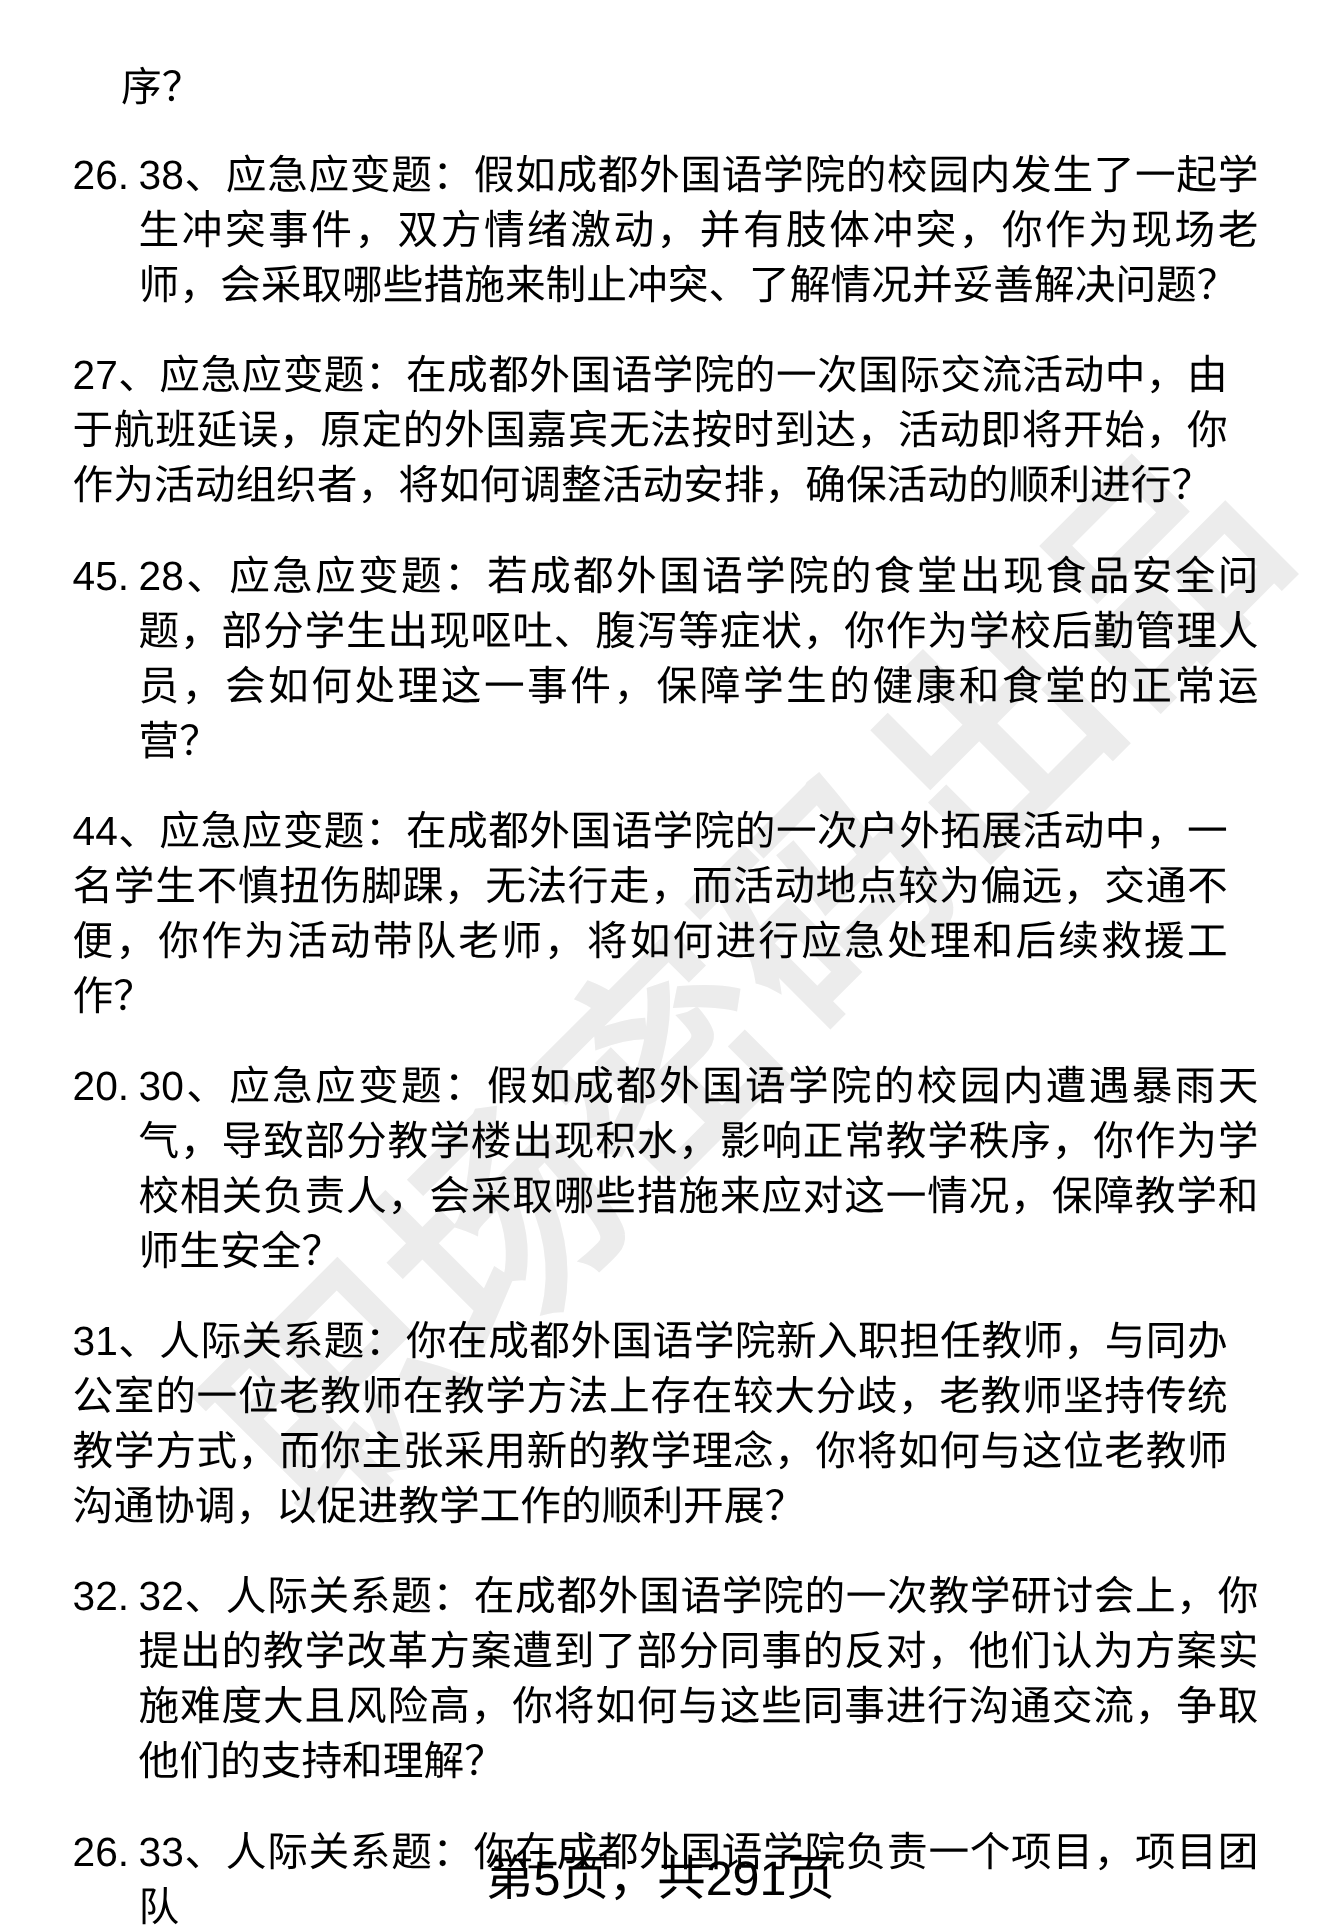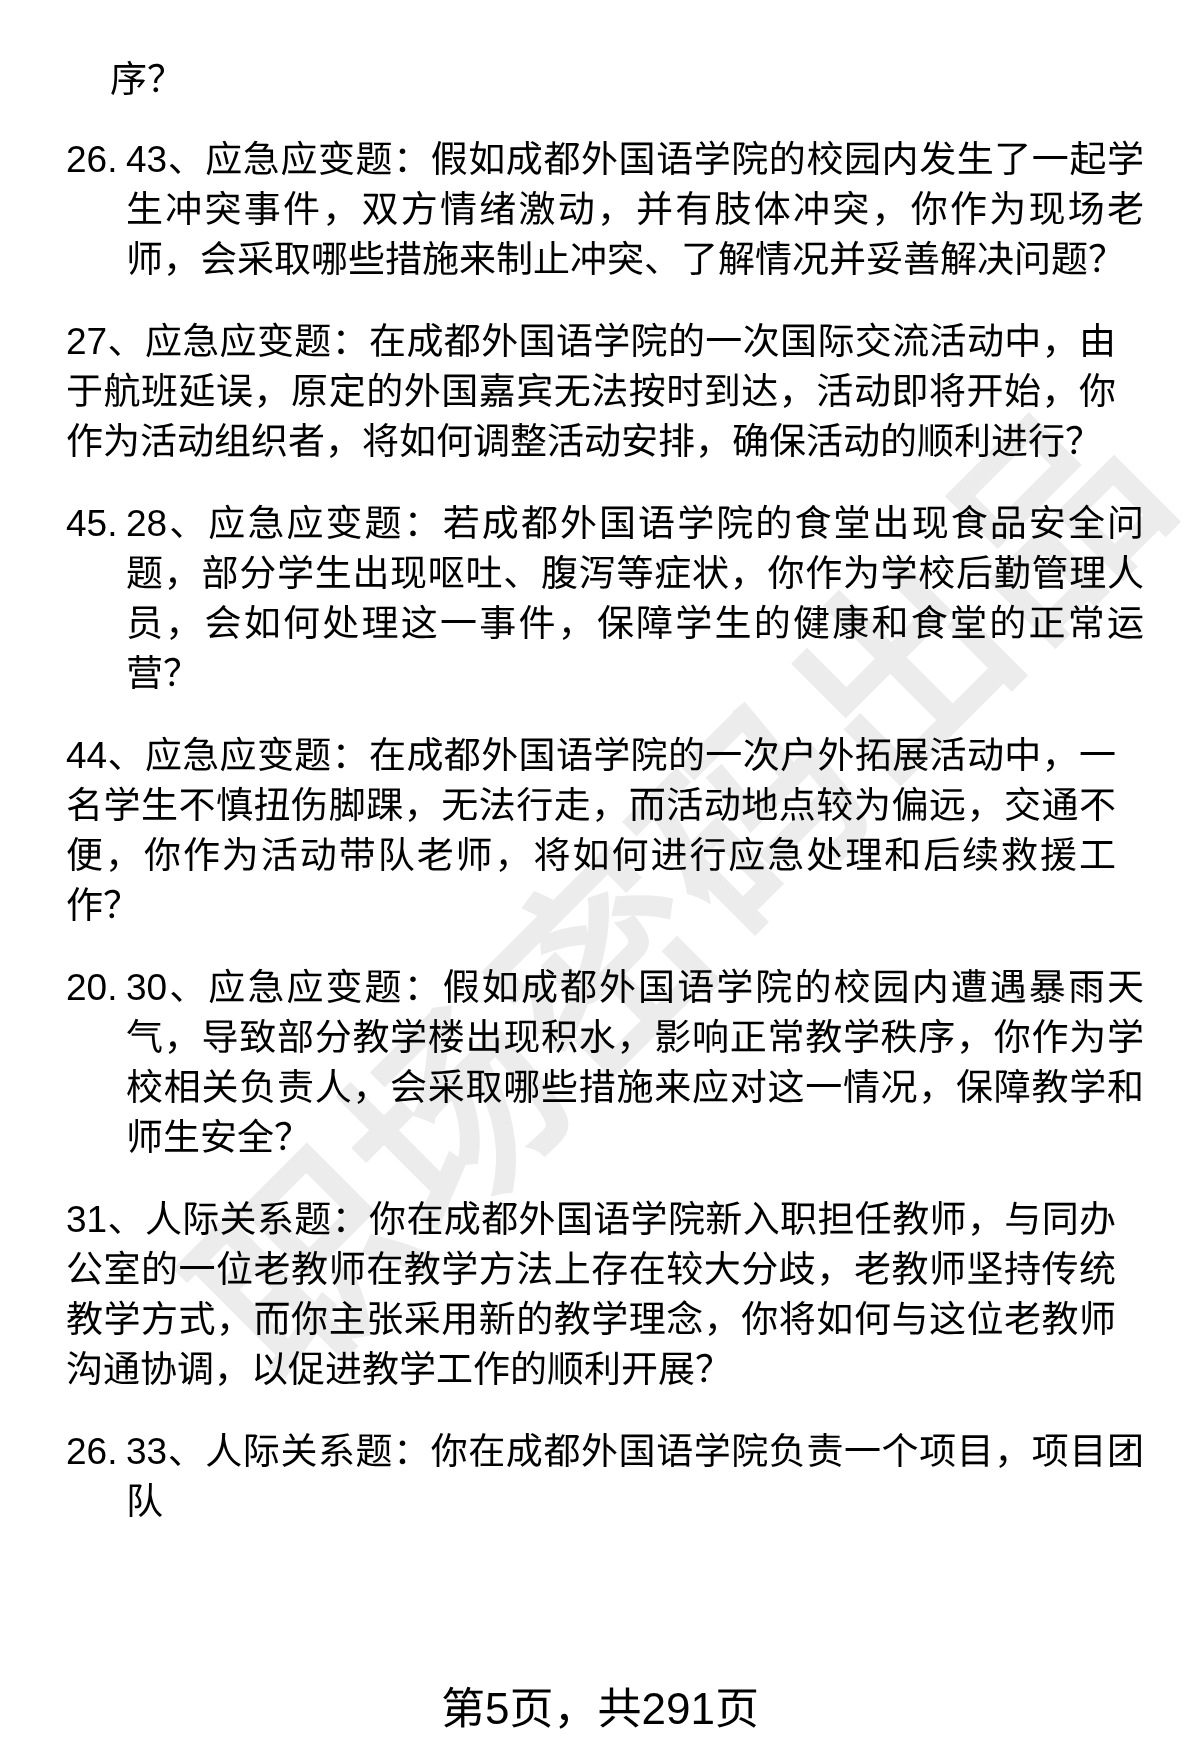--- a/index.html
+++ b/index.html
@@ -77,21 +77,21 @@
 <div class="page">
 
   <div class="watermark" style="color: rgb(236, 236, 236);">职场密码出品</div>
 
   <div class="content">
     <div class="continuation">序？</div>
 
     <ol class="question-list">
   <li class="question-item">
     <div class="q-marker">26.</div>
-    <div class="q-body">43、应急应变题：假如成都外国语学院的校园内发生了一起学生冲突事件，双方情绪激动，并有肢体冲突，你作为现场老师，会采取哪些措施来制止冲突、了解情况并妥善解决问题？</div>
+    <div class="q-body">38、应急应变题：假如成都外国语学院的校园内发生了一起学生冲突事件，双方情绪激动，并有肢体冲突，你作为现场老师，会采取哪些措施来制止冲突、了解情况并妥善解决问题？</div>
   </li>
 
   <li class="question-item">
     <div class="q-body">27、应急应变题：在成都外国语学院的一次国际交流活动中，由于航班延误，原定的外国嘉宾无法按时到达，活动即将开始，你作为活动组织者，将如何调整活动安排，确保活动的顺利进行？</div>
   </li>
 
   <li class="question-item">
     <div class="q-marker">45.</div>
     <div class="q-body">28、应急应变题：若成都外国语学院的食堂出现食品安全问题，部分学生出现呕吐、腹泻等症状，你作为学校后勤管理人员，会如何处理这一事件，保障学生的健康和食堂的正常运营？</div>
   </li>
@@ -102,20 +102,24 @@
 
   <li class="question-item">
     <div class="q-marker">20.</div>
     <div class="q-body">30、应急应变题：假如成都外国语学院的校园内遭遇暴雨天气，导致部分教学楼出现积水，影响正常教学秩序，你作为学校相关负责人，会采取哪些措施来应对这一情况，保障教学和师生安全？</div>
   </li>
 
   <li class="question-item">
     <div class="q-body">31、人际关系题：你在成都外国语学院新入职担任教师，与同办公室的一位老教师在教学方法上存在较大分歧，老教师坚持传统教学方式，而你主张采用新的教学理念，你将如何与这位老教师沟通协调，以促进教学工作的顺利开展？</div>
   </li>
 
+  <li class="question-item">
+    <div class="q-marker">32.</div>
+    <div class="q-body">32、人际关系题：在成都外国语学院的一次教学研讨会上，你提出的教学改革方案遭到了部分同事的反对，他们认为方案实施难度大且风险高，你将如何与这些同事进行沟通交流，争取他们的支持和理解？</div>
+  </li>
 
   <li class="question-item">
     <div class="q-marker">26.</div>
     <div class="q-body">33、人际关系题：你在成都外国语学院负责一个项目，项目团队</div>
   </li>
 </ol>
   </div>
 
   <div class="footer">第5页，共291页</div>
 

